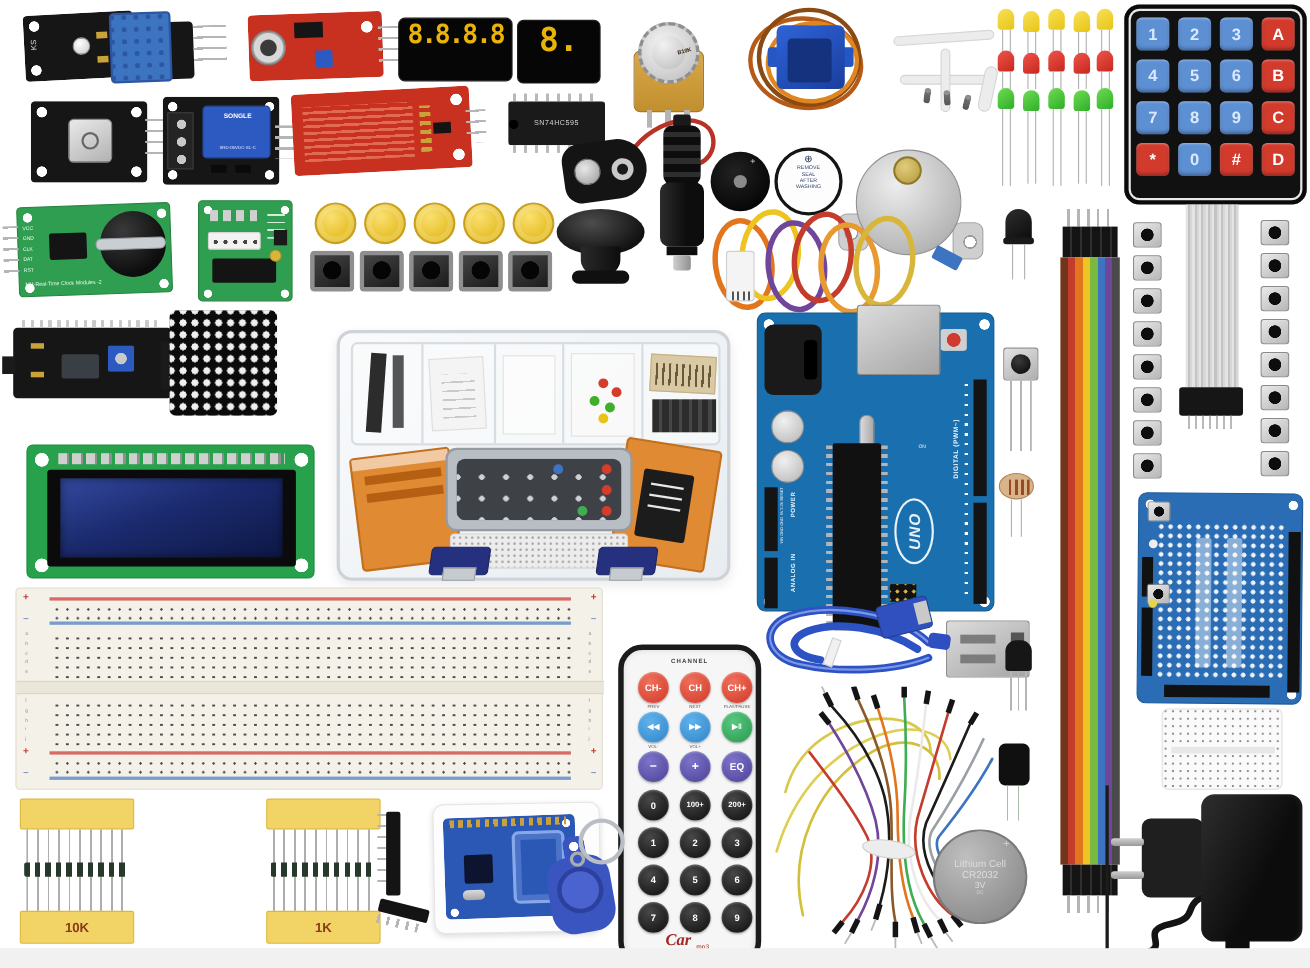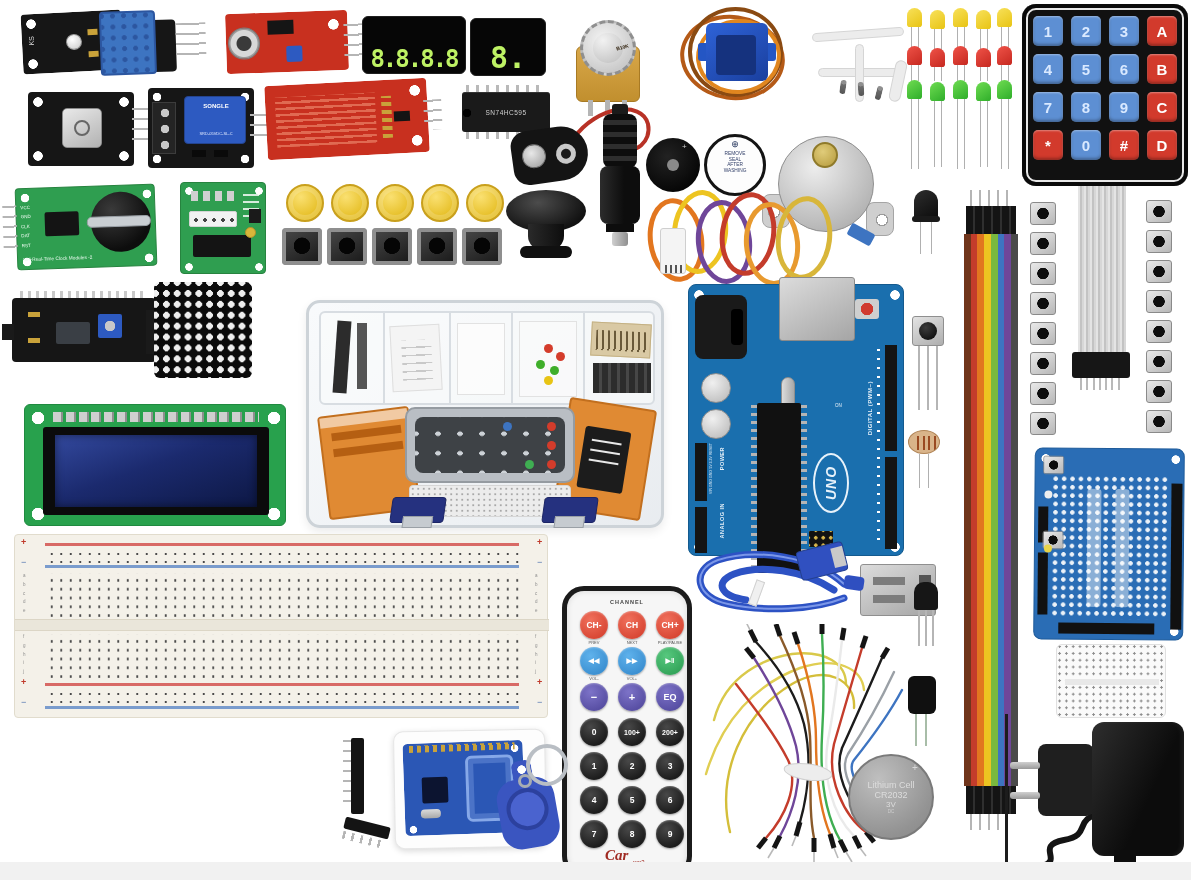--- a/index.html
+++ b/index.html
@@ -12,22 +12,22 @@
   .pcb-green{background:#2f9e50;border:1px solid #27833f;border-radius:4px}
   .pcb-red{background:#c8301f;border-radius:4px}
   .pcb-blue{background:#2d5ac1;border-radius:4px}
   
   .pinrow{background:repeating-linear-gradient(180deg,#b5b5b5 0 2px,transparent 2px 10px)}
   .pincol{background:repeating-linear-gradient(90deg,#b5b5b5 0 2.5px,transparent 2.5px 9px)}
   .heads{background:repeating-linear-gradient(90deg,#141414 0 7px,#2f2f2f 7px 9px)}
   .ribbon{background:linear-gradient(90deg,#70351b 0 12.5%,#c43c2b 12.5% 25%,#e2761f 25% 37.5%,#edc421 37.5% 50%,#79b93f 50% 62.5%,#3d74c1 62.5% 75%,#6f4699 75% 87.5%,#4a4a4a 87.5%)}
   .memb{background:repeating-linear-gradient(90deg,#e4e4e4 0 2px,#c3c3c3 2px 4px,#d7d7d7 4px 6px)}
   
-  .seg{background:#060606;border:1px solid #1f1f1f;border-radius:6px;color:#bef264;
-       font-family:"DejaVu Sans Mono",monospace;font-weight:bold;display:flex;align-items:flex-end;justify-content:center}
+  .seg{background:#060606;border:1px solid #1f1f1f;border-radius:6px;color:#eab308;
+       font-family:"DejaVu Sans Mono",monospace;font-weight:bold;display:flex;align-items:flex-start;justify-content:center}
   
   .kkey{width:30px;height:30px;border-radius:5px;display:flex;align-items:center;justify-content:center;
         font-weight:bold;font-size:15px;box-shadow:inset 0 -2px 3px rgba(0,0,0,.3),inset 0 1px 2px rgba(255,255,255,.4)}
   .kb{background:#5d8fd3;color:#d9e9ff}
   .kr{background:#d23a2c;color:#fff}
   
   .tact{width:26px;height:23px;border:1px solid #8a8a8a;border-radius:3px;
         background:radial-gradient(circle at 50% 50%,#0d0d0d 0 5.5px,transparent 6px),linear-gradient(145deg,#e9e9e9,#b7b7b7)}
   .ycap{width:38px;height:38px;border-radius:50%;border:2px solid #c9a01d;
         background:radial-gradient(circle at 38% 32%,#fae071,#e5bd22 70%);box-shadow:inset 0 0 0 5px rgba(255,255,255,.18)}
@@ -638,20 +638,36 @@
         <line x1="100" y1="212" x2="96" y2="222"></line>
           <line x1="118" y1="228" x2="118" y2="238"></line>
         <line x1="138" y1="224" x2="142" y2="234"></line>
           <line x1="150" y1="228" x2="156" y2="238"></line>
         <line x1="164" y1="224" x2="170" y2="232"></line>
           <line x1="78" y1="224" x2="72" y2="234"></line>
       </g>
     </svg>
   </div>
 
+  <div class="c" style="left:18px;top:720px;width:104px;height:138px">
+    <div class="c tape" style="left:0;top:6px;width:104px;height:28px"></div>
+    <div class="c rleads" style="left:6px;top:34px;width:93px;height:74px"></div>
+    <div class="c rbodies" style="left:4px;top:64px;width:95px;height:13px"></div>
+    <div class="c tape flex" style="left:0;top:108px;width:104px;height:30px">
+      <span style="font-size:12px;font-weight:bold;color:#8a3a1a">10K</span>
+    </div>
+  </div>
+  <div class="c" style="left:242px;top:720px;width:104px;height:138px">
+    <div class="c tape" style="left:0;top:6px;width:104px;height:28px"></div>
+    <div class="c rleads" style="left:6px;top:34px;width:93px;height:74px"></div>
+    <div class="c rbodies" style="left:4px;top:64px;width:95px;height:13px"></div>
+    <div class="c tape flex" style="left:0;top:108px;width:104px;height:30px">
+      <span style="font-size:12px;font-weight:bold;color:#8a3a1a">1K</span>
+    </div>
+  </div>
 
   <div class="c" style="left:340px;top:724px;width:236px;height:144px">
     <div class="c pinrow" style="left:3px;top:16px;width:8px;height:70px"></div>
     <div class="c" style="left:11px;top:14px;width:13px;height:76px;background:#141414;border-radius:2px"></div>
     <div class="c" style="left:4px;top:98px;width:46px;height:12px;background:#141414;border-radius:2px;transform:rotate(14deg)"></div>
     <div class="c pincol" style="left:2px;top:112px;width:44px;height:8px;transform:rotate(14deg)"></div>
     <div class="c" style="left:54px;top:6px;width:152px;height:118px;background:#fdfdfd;border:1px solid #e6e6e6;border-radius:10px;transform:rotate(-1deg);box-shadow:0 2px 6px rgba(0,0,0,.15)"></div>
     <div class="c" style="left:64px;top:18px;width:120px;height:92px;background:#2b57b5;border-radius:5px;transform:rotate(-2deg);
          background-image:radial-gradient(circle at 8px 86px,#fff 0 3.5px,transparent 4px),radial-gradient(circle at 112px 8px,#fff 0 3.5px,transparent 4px),radial-gradient(circle at 112px 84px,#fff 0 3.5px,transparent 4px)">
       <div class="c" style="left:6px;top:2px;width:106px;height:7px;

